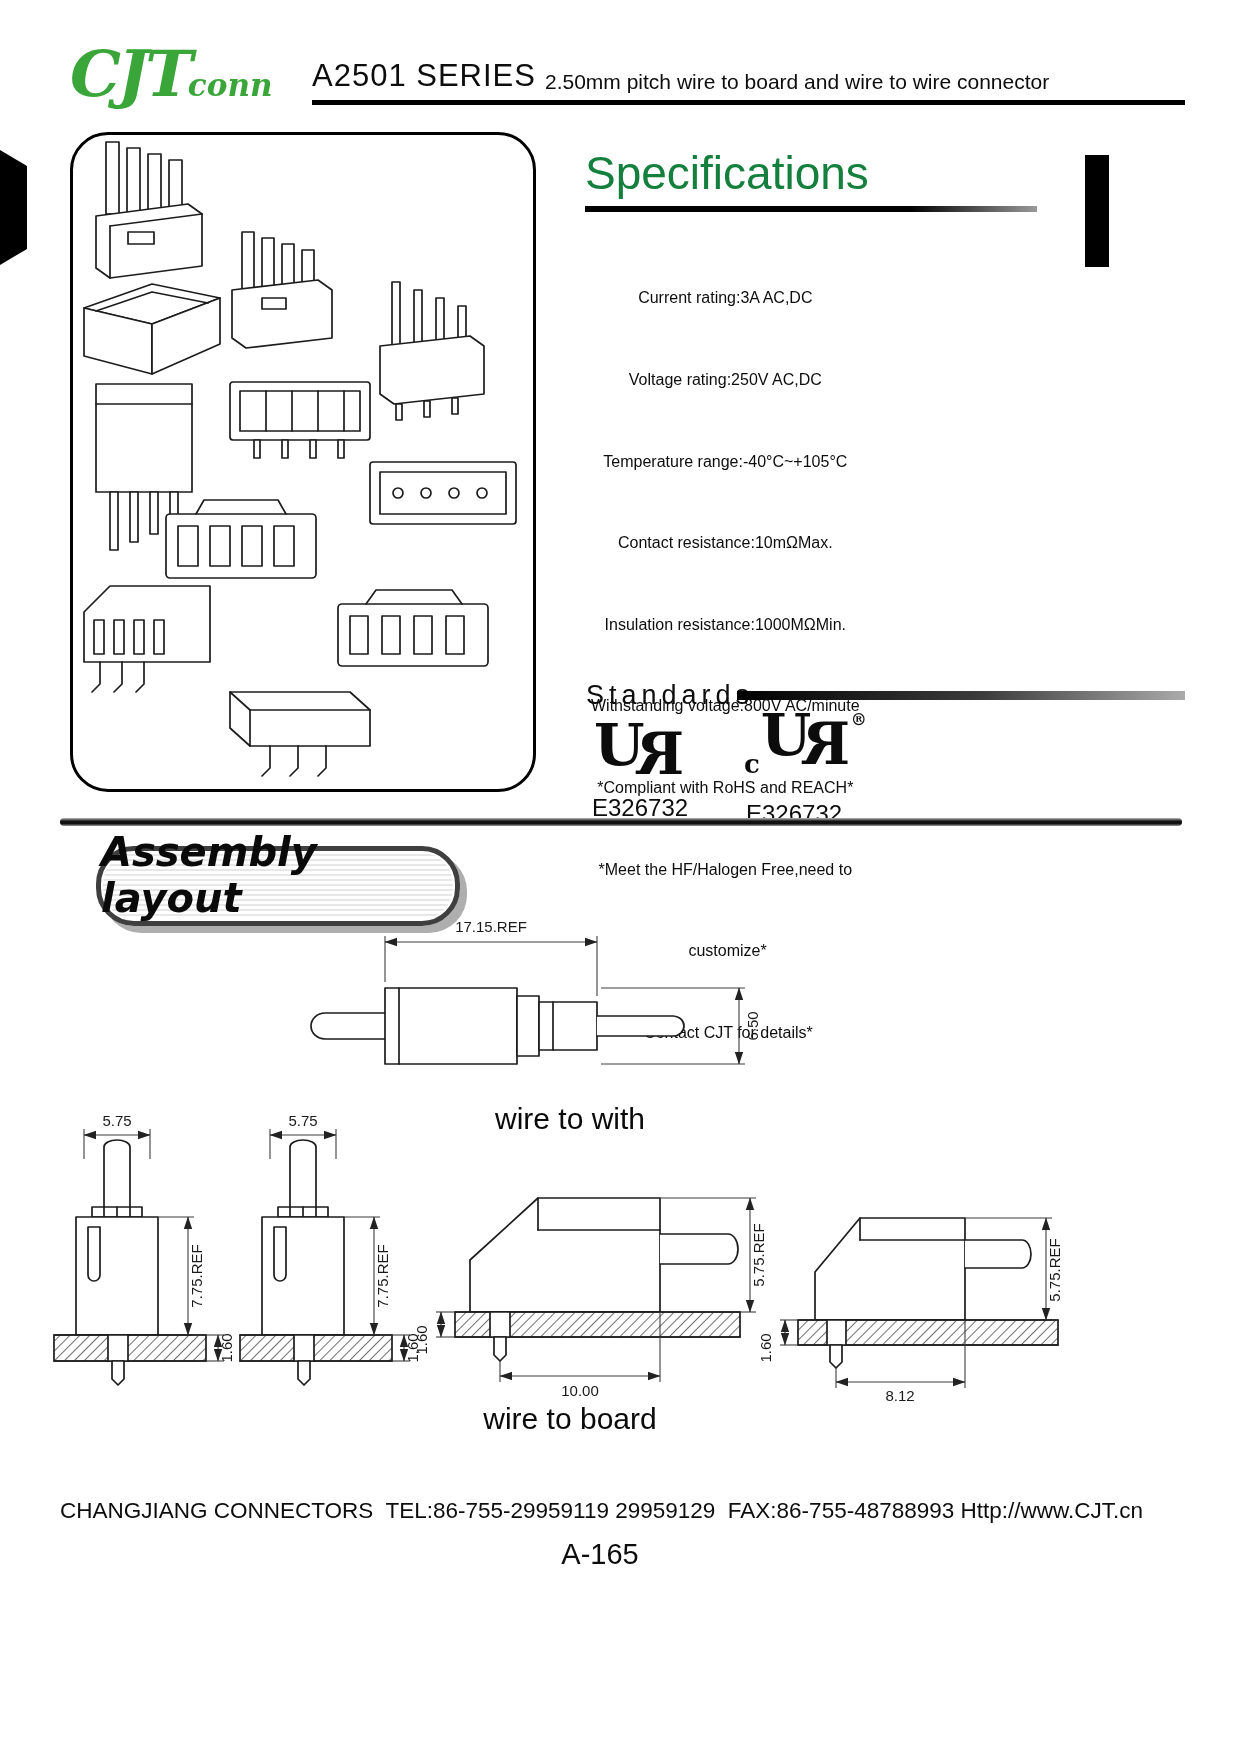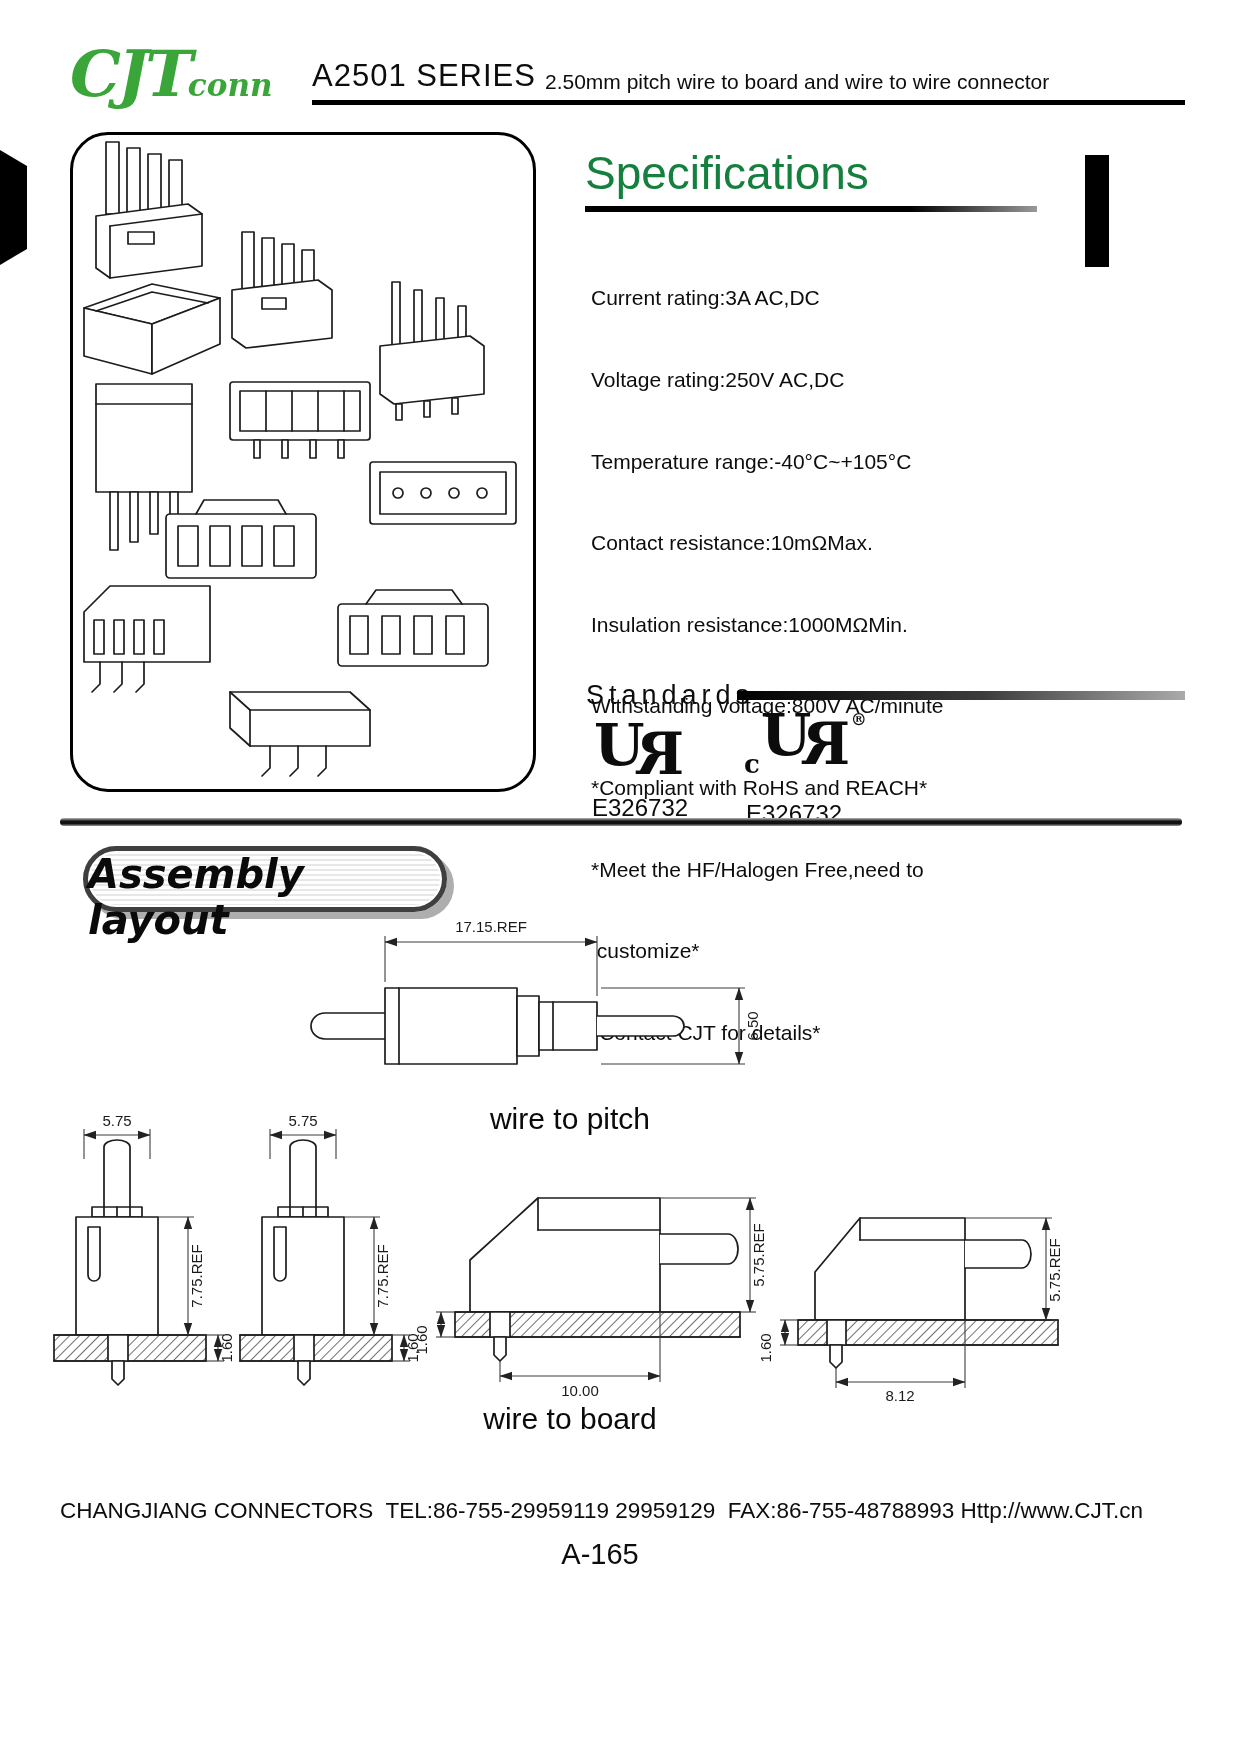--- a/index.html
+++ b/index.html
@@ -20,45 +20,45 @@
   .tab-right { position:absolute; left:1085px; top:155px; width:24px; height:112px; background:#000; }
 
   
   .product-box { position:absolute; left:70px; top:132px; width:466px; height:660px;
                  border:3px solid #000; border-radius:38px; }
 
   
   .spec-title { position:absolute; left:585px; top:146px; font-size:46px; color:#15803d; }
   .spec-rule  { position:absolute; left:585px; top:206px; width:452px; height:6px;
                 background:linear-gradient(to right,#000 0%,#000 72%,#999 100%); }
-  .spec-list  { position:absolute; left:591px; top:230px; font-size:21px; line-height:27.2px; white-space:pre; }
+  .spec-list  { position:absolute; left:591px; top:230px; font-size:16px; line-height:27.2px; white-space:pre;text-align:center; }
 
   
   .standards-title { position:absolute; left:586px; top:680px; font-size:27px; letter-spacing:5px; }
   .standards-rule  { position:absolute; left:737px; top:691px; width:448px; height:9px;
                      background:linear-gradient(to right,#000,#3c3c3c 55%,#aaa); }
   .ul-mark { position:absolute; font-family:"DejaVu Serif","Liberation Serif",serif; font-weight:bold; color:#0c0c0c; line-height:1; white-space:nowrap; }
   .mark1 { left:594px; top:716px; }
   .mark2 { left:744px; top:706px; }
   .ul-u { display:inline-block; font-size:58px; }
   .ul-r { display:inline-block; font-size:58px; transform:scaleX(-1); margin-left:-9px; position:relative; top:9px; }
   .ul-c { display:inline-block; font-size:26px; position:relative; top:18px; margin-right:1px; }
   .ul-reg { display:inline-block; font-size:16px; position:relative; top:-30px; }
   .ul-file { position:absolute; font-size:24px; }
   .file1 { left:592px; top:794px; }
   .file2 { left:746px; top:800px; }
 
   
   .mid-rule { position:absolute; left:60px; top:818px; width:1122px; height:8px; border-radius:4px;
               background:linear-gradient(to bottom,#bbb,#111 40%,#111 70%,#999); }
-  .assembly-pill { position:absolute; left:83px; top:846px; width:364px; height:66px;
+  .assembly-pill { position:absolute; left:96px; top:846px; width:364px; height:80px;
                    border:5px solid #3f3f3f; border-radius:38px;
                    background:repeating-linear-gradient(to bottom,#ffffff 0 3px,#e7e7e7 3px 5px);
                    box-shadow:7px 7px 0 #aeaeae, inset 0 0 0 2px #fff;
-                   display:flex; align-items:flex-start; justify-content:center; }
+                   display:flex; align-items:flex-end; justify-content:center; }
   .assembly-title { font-size:40px; font-weight:bold; font-style:italic; color:#0a0a0a;
                     font-family:"DejaVu Sans","Liberation Sans",sans-serif; }
 
   
   svg.drawing { position:absolute; overflow:visible; }
   .art       { stroke:#1c1c1c; stroke-width:1.7; fill:#fff; stroke-linejoin:round; stroke-linecap:round; }
   .dim line     { stroke:#3c3c3c; stroke-width:1.1; fill:none; }
   .dim text     { font-family:"Liberation Sans",sans-serif; font-size:15px; fill:#1a1a1a; stroke:none; }
 
   .caption { position:absolute; font-size:30px; color:#0a0a0a; text-align:center; }
@@ -238,21 +238,21 @@
       <line x1="90" y1="64" x2="90" y2="18"></line>
       <line x1="302" y1="78" x2="302" y2="18"></line>
       <line x1="90" y1="24" x2="302" y2="24" marker-start="url(#arr)" marker-end="url(#arr)"></line>
       <text x="196" y="14" text-anchor="middle">17.15.REF</text>
       <line x1="306" y1="70" x2="450" y2="70"></line>
       <line x1="306" y1="146" x2="450" y2="146"></line>
       <line x1="444" y1="70" x2="444" y2="146" marker-start="url(#arr)" marker-end="url(#arr)"></line>
       <text x="463" y="108" text-anchor="middle" transform="rotate(-90 463 108)">6.50</text>
     </g>
   </svg>
-  <div class="caption cap-w2w">wire to pitch</div>
+  <div class="caption cap-w2w">wire to with</div>
 
   <svg class="drawing" style="left:52px;top:1115px" width="185" height="295" viewBox="0 0 185 295">
     <g class="art">
       <path d="M52,100 L52,32 A13,7 0 0 1 78,32 L78,100"></path>
       <rect x="40" y="92" width="50" height="10"></rect>
       <line x1="52" y1="92" x2="52" y2="102"></line>
       <line x1="65" y1="92" x2="65" y2="102"></line>
       <line x1="78" y1="92" x2="78" y2="102"></line>
       <rect x="24" y="102" width="82" height="118"></rect>
       <path d="M36,112 L36,160 A6,6 0 0 0 48,160 L48,112 Z"></path>

